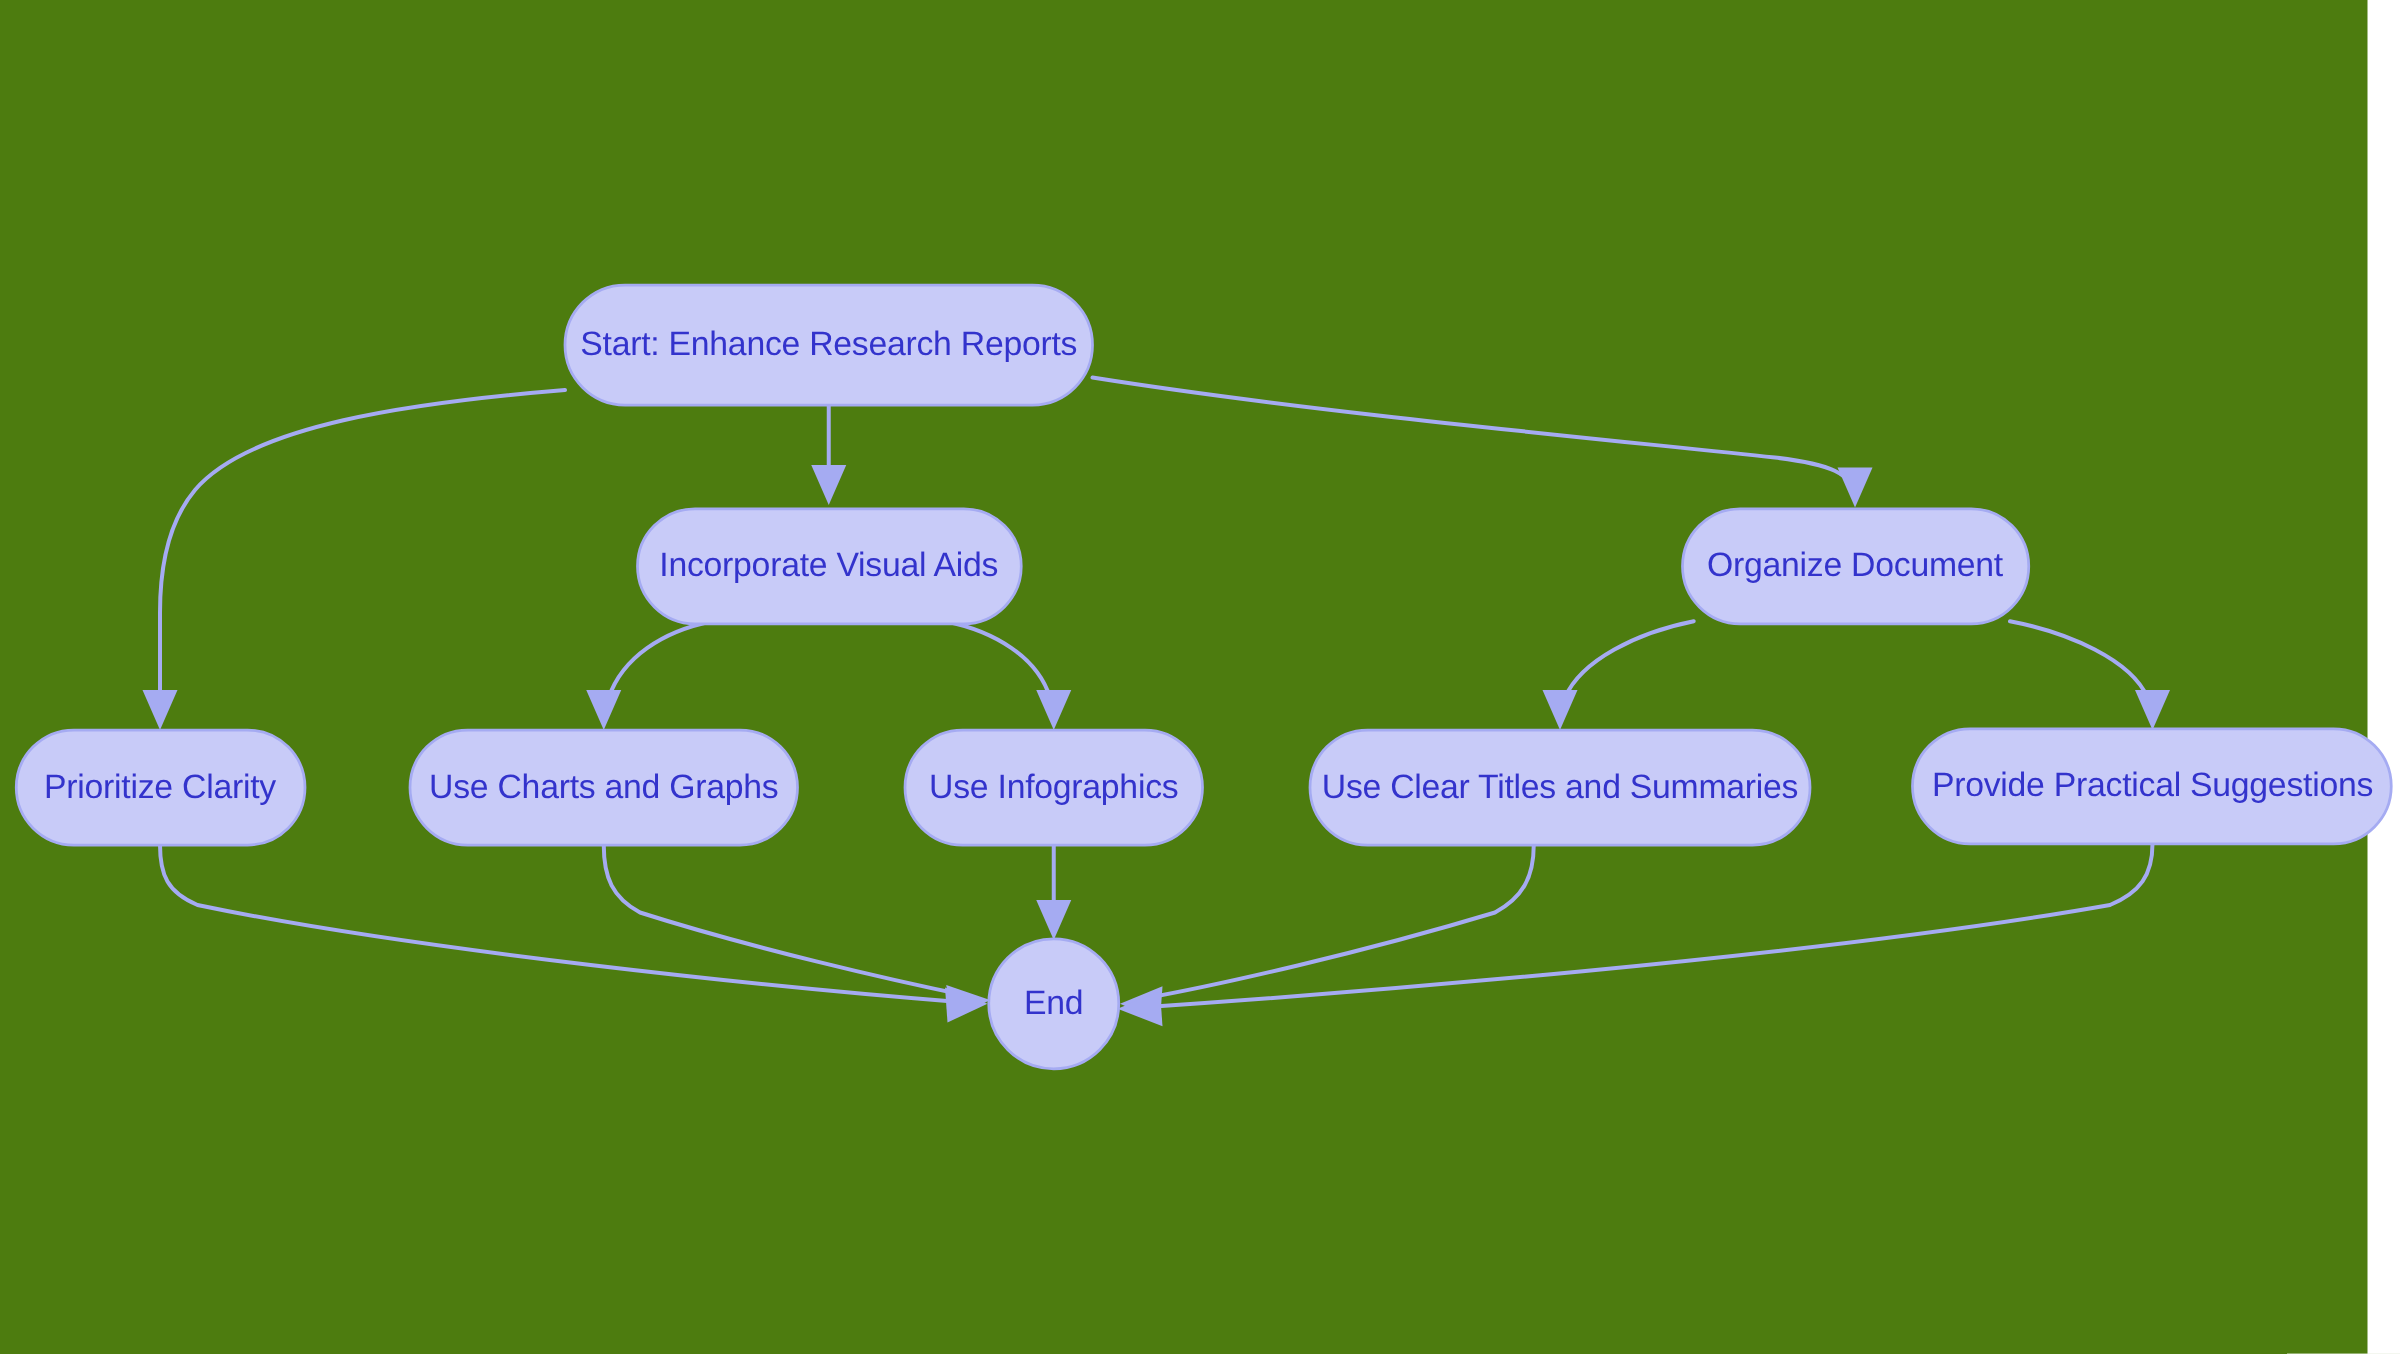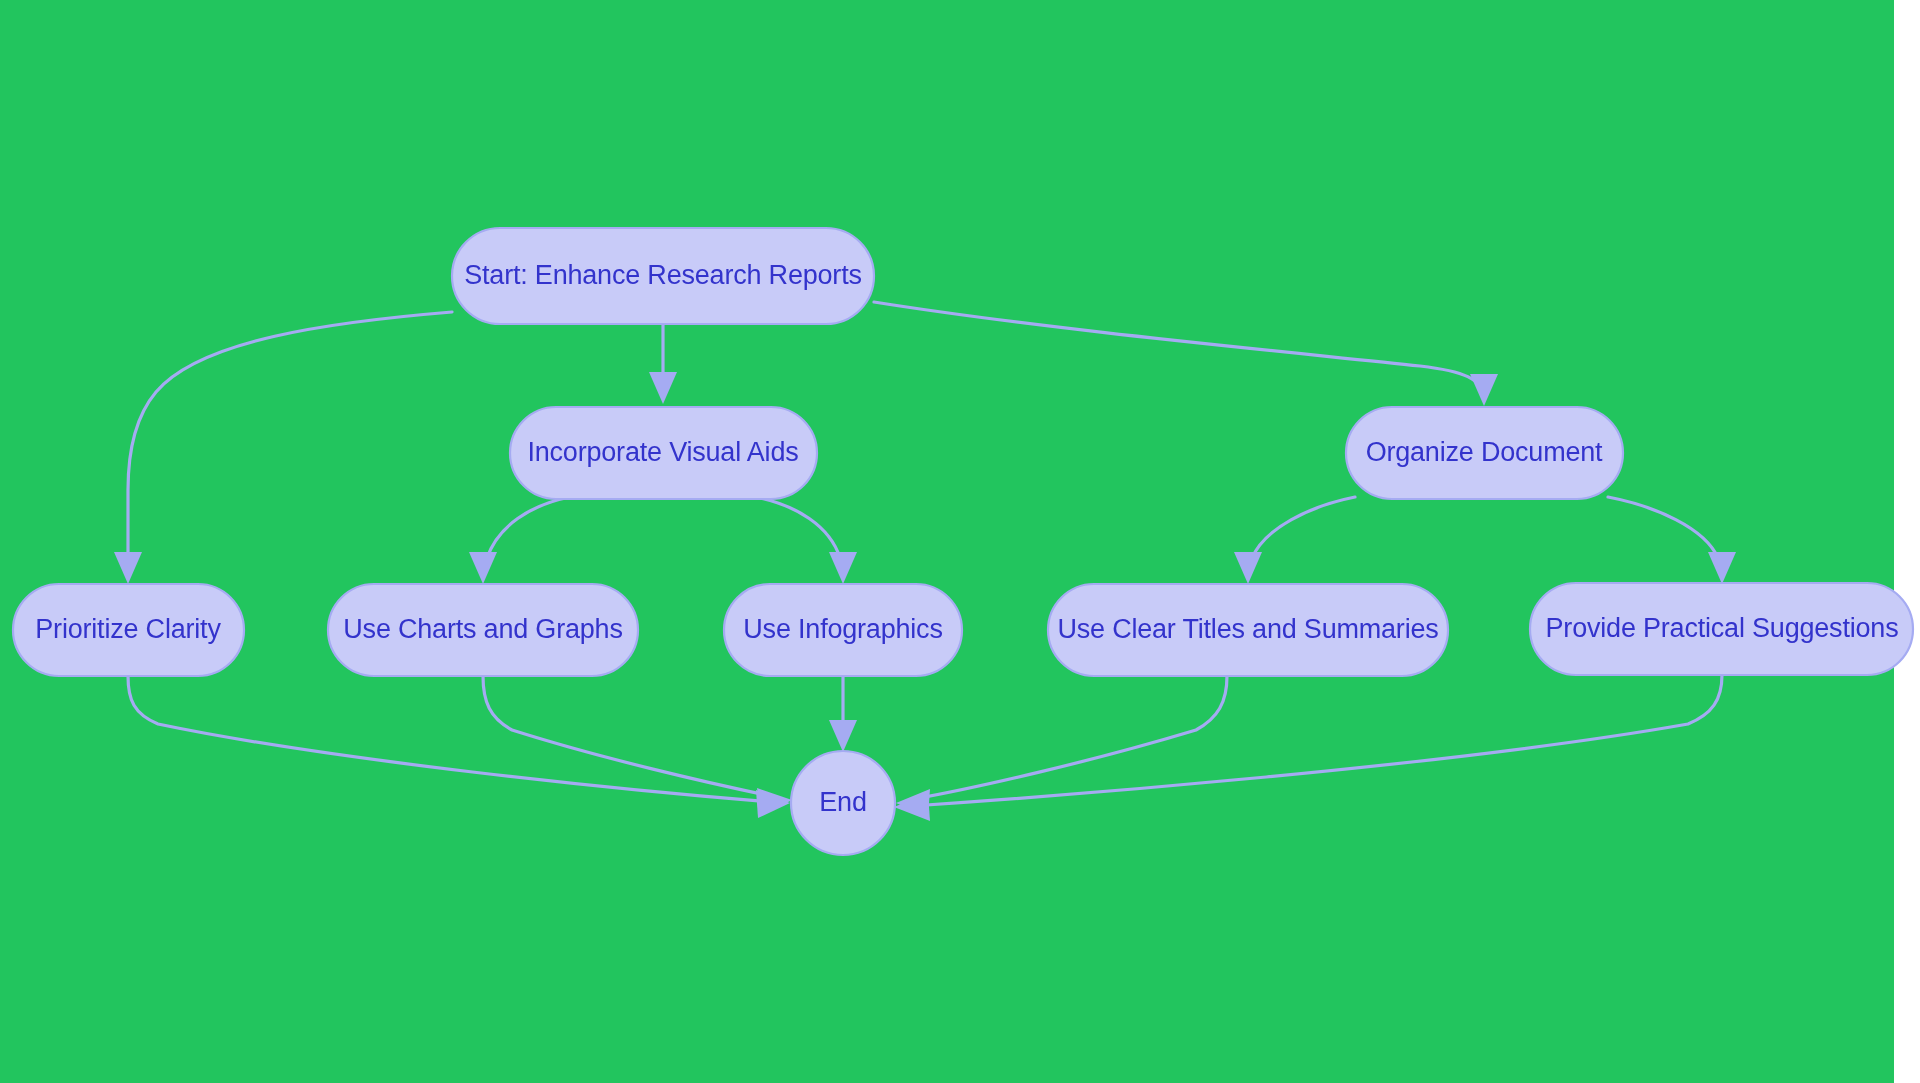--- a/index.html
+++ b/index.html
@@ -10,21 +10,21 @@
   body {
     width: 1920px;
     height: 1083px;
     overflow: hidden;
     font-family: "Liberation Sans", sans-serif;
   }
   #flowchart-root {
     position: relative;
     width: 1894px;
     height: 1083px;
-    background: #22c55e;
+    background: #4d7c0f;
   }
   svg#flow-svg {
     display: block;
     width: 1920px;
     height: 1083px;
   }
   .node-shape {
     fill: #c8cbf8;
     stroke: #a5abf2;
     stroke-width: 2.2;

